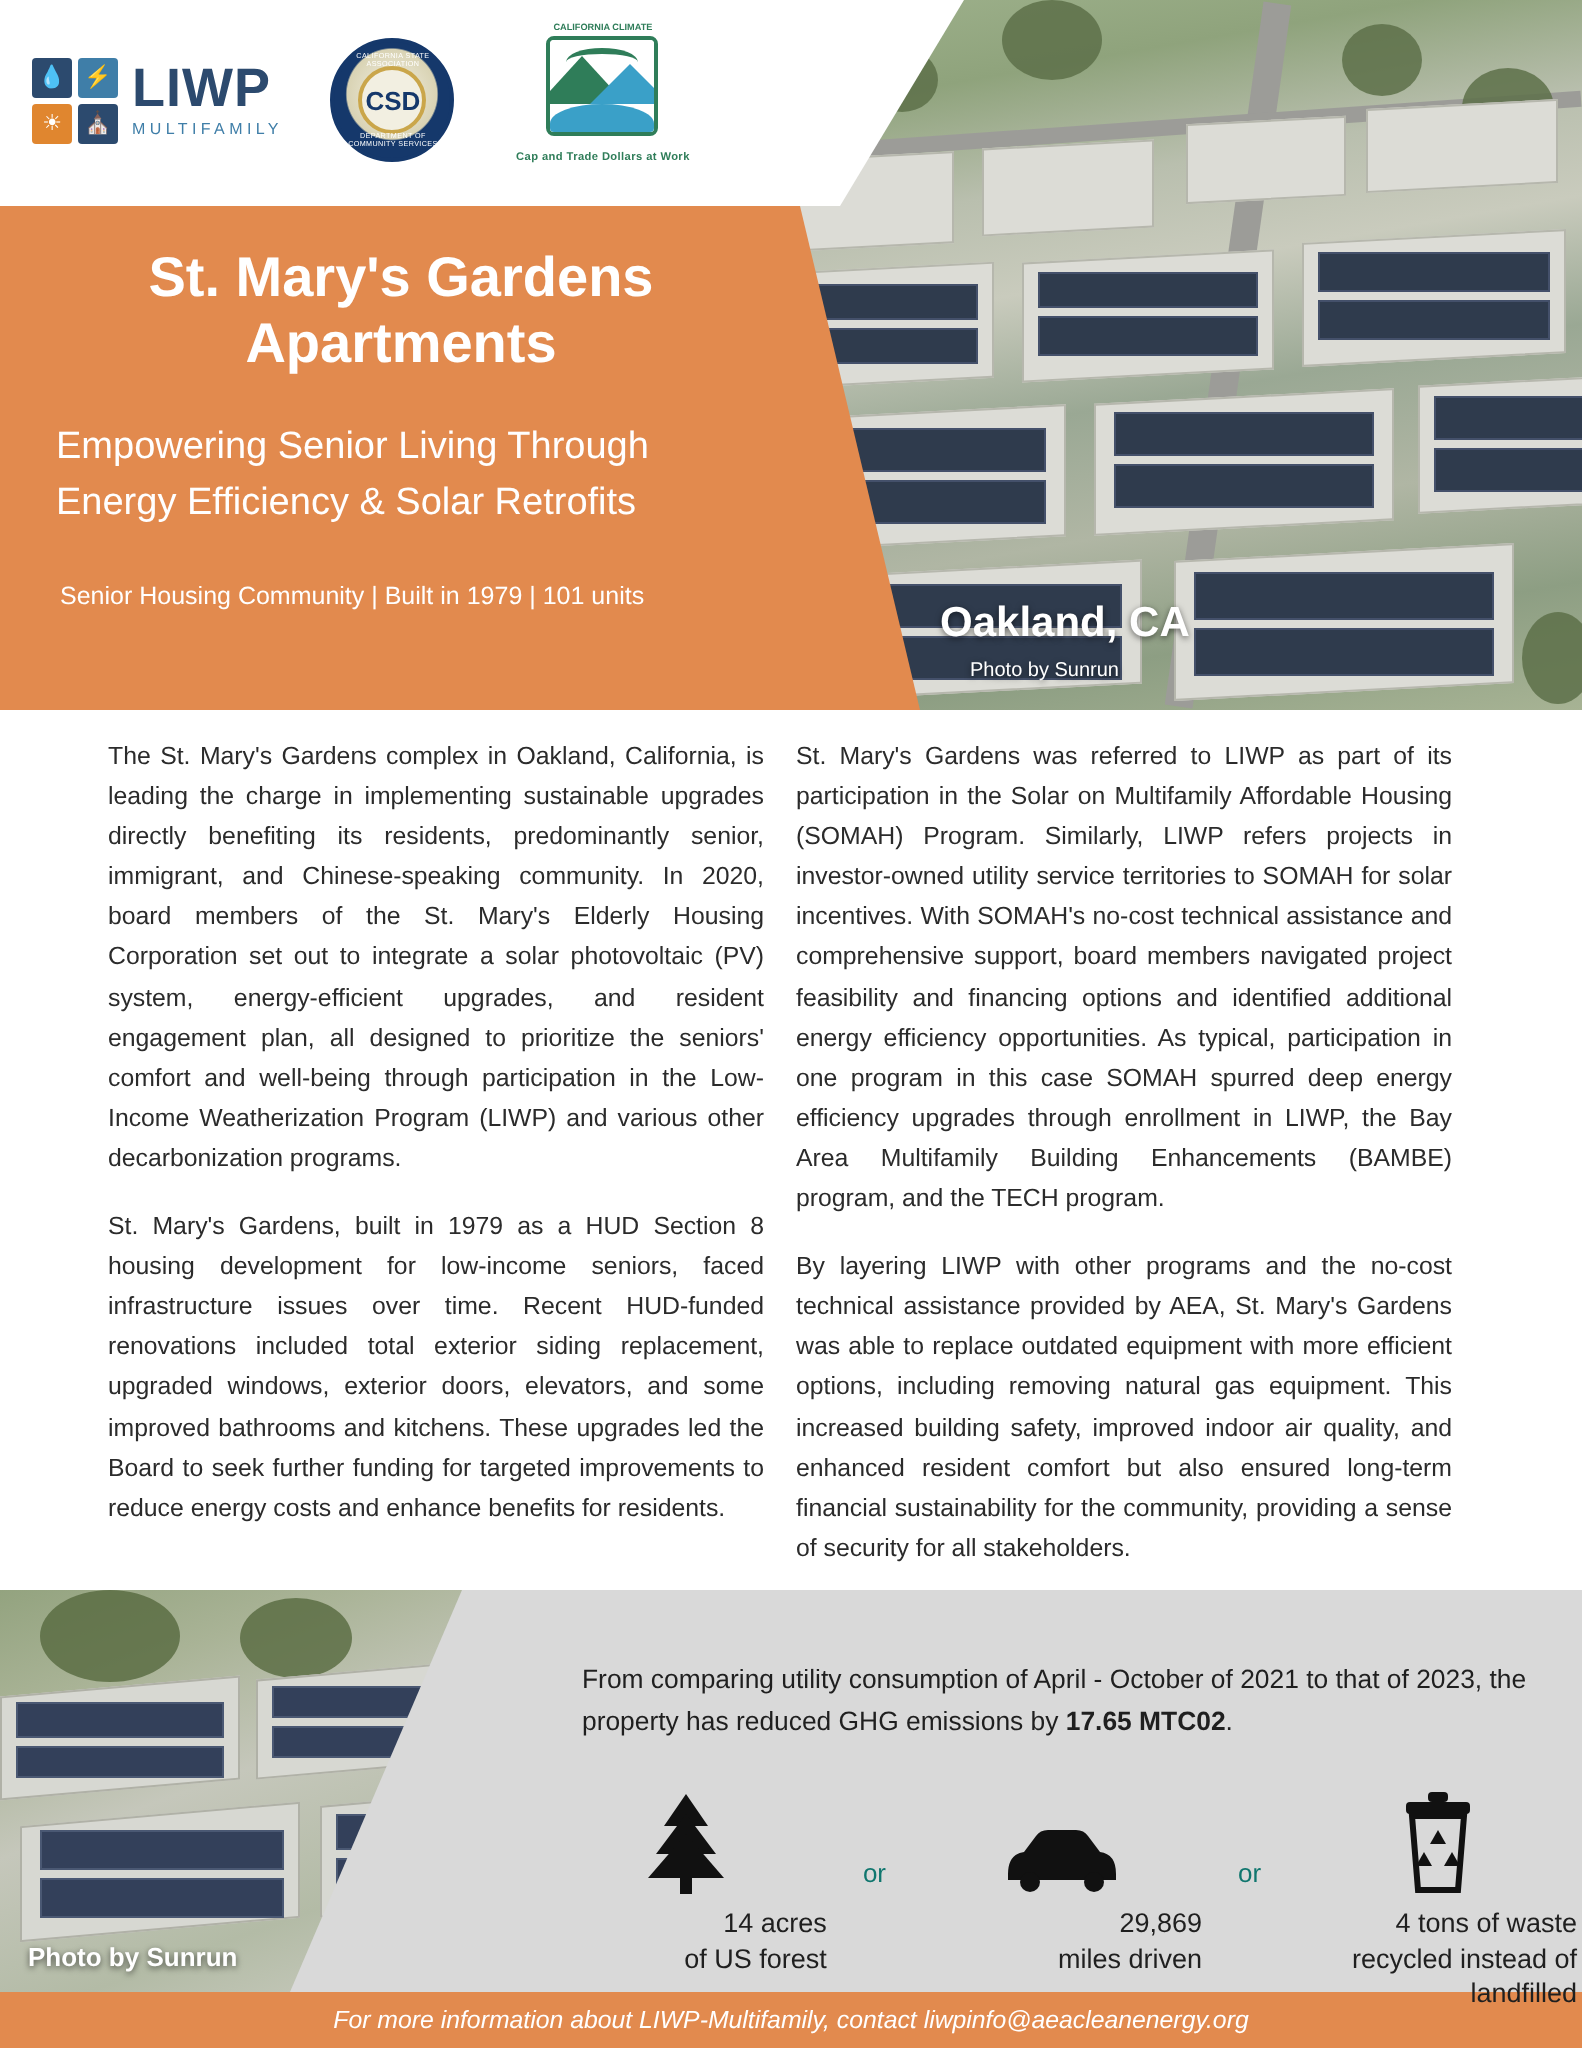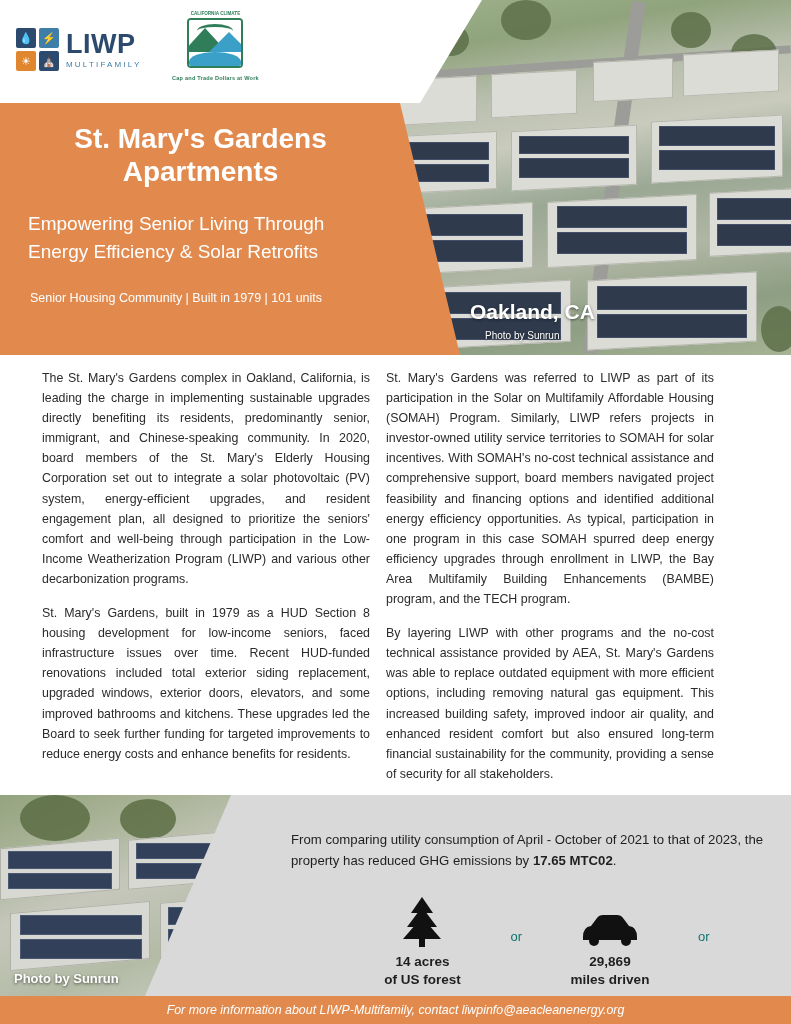--- a/index.html
+++ b/index.html
@@ -221,21 +221,21 @@
     top: 330px; left: 485px;
     color: #ffffff;
     font-size: 10px;
     text-shadow: 0 1px 3px rgba(0,0,0,.6);
     z-index: 7;
   }
 
   
   .body-cols {
     position: absolute;
-    top: 368px; left: 2px;
+    top: 368px; left: 14px;
     width: 752px;
     display: flex;
     gap: 16px;
     padding: 0 40px;
   }
   .col { width: 340px; }
   .col p {
     font-size: 12.4px;
     line-height: 1.62;
     color: #2b2b2b;
@@ -313,23 +313,24 @@
     display: flex;
     align-items: flex-start;
     justify-content: center;
     gap: 18px;
   }
   .stat-item { width: 140px; text-align: center; }
   .stat-icon { height: 52px; display: flex; align-items: flex-end; justify-content: center; }
   .stat-label {
     margin-top: 6px;
     font-size: 13.5px;
-    font-weight: bold;
+    font-weight: normal;
     line-height: 1.3;
     color: #1f1f1f;
+    text-align: right;
   }
   .stat-or {
     font-size: 13px;
     color: #0f766e;
     padding-top: 34px;
   }
 
   
   .bottom-bar {
     position: absolute;
@@ -405,20 +406,25 @@
             <div>⚡</div>
             <div>☀</div>
             <div>⛪</div>
         </div>
         <div class="wordmark">
           <div class="main">LIWP</div>
           <div class="sub">MULTIFAMILY</div>
         </div>
       </div>
 
+      <div class="logo-seal">
+        <div class="seal-top">CALIFORNIA STATE ASSOCIATION</div>
+        <div class="inner">CSD</div>
+        <div class="seal-bot">DEPARTMENT OF COMMUNITY SERVICES</div>
+      </div>
 
       <div class="logo-cci">
         <div class="wrap">
           <div class="ring">CALIFORNIA CLIMATE</div>
           <div class="badge">
             <div class="sky"></div>
             <div class="arc"></div>
             <div class="mtn"></div>
             <div class="mtn2"></div>
             <div class="wave"></div>
@@ -506,20 +512,36 @@
             </svg>
           </div>
           <div class="stat-label">
             <span>29,869</span><br>
             <span>miles driven</span>
           </div>
         </div>
 
         <div class="stat-or">or</div>
 
+        <div class="stat-item">
+          <div class="stat-icon">
+            <svg width="44" height="52" viewBox="0 0 44 52" aria-hidden="true">
+              <rect x="6" y="6" width="32" height="6" rx="2" fill="#111"></rect>
+              <rect x="17" y="1" width="10" height="5" rx="2" fill="#111"></rect>
+              <path d="M9 13 L35 13 L32 50 L12 50 Z" fill="none" stroke="#111" stroke-width="3"></path>
+              <polygon points="22,20 26,27 18,27" fill="#111"></polygon>
+              <polygon points="15,31 19,38 11,38" fill="#111"></polygon>
+              <polygon points="29,31 33,38 25,38" fill="#111"></polygon>
+            </svg>
+          </div>
+          <div class="stat-label">
+            <span>4 tons</span>
+            <span>of waste recycled instead of landfilled</span>
+          </div>
+        </div>
 
       </div>
     </div>
   </div>
 
   <div class="bottom-bar">
     <span>For more information about LIWP-Multifamily, contact liwpinfo@aeacleanenergy.org</span>
   </div>
 
 </div>

